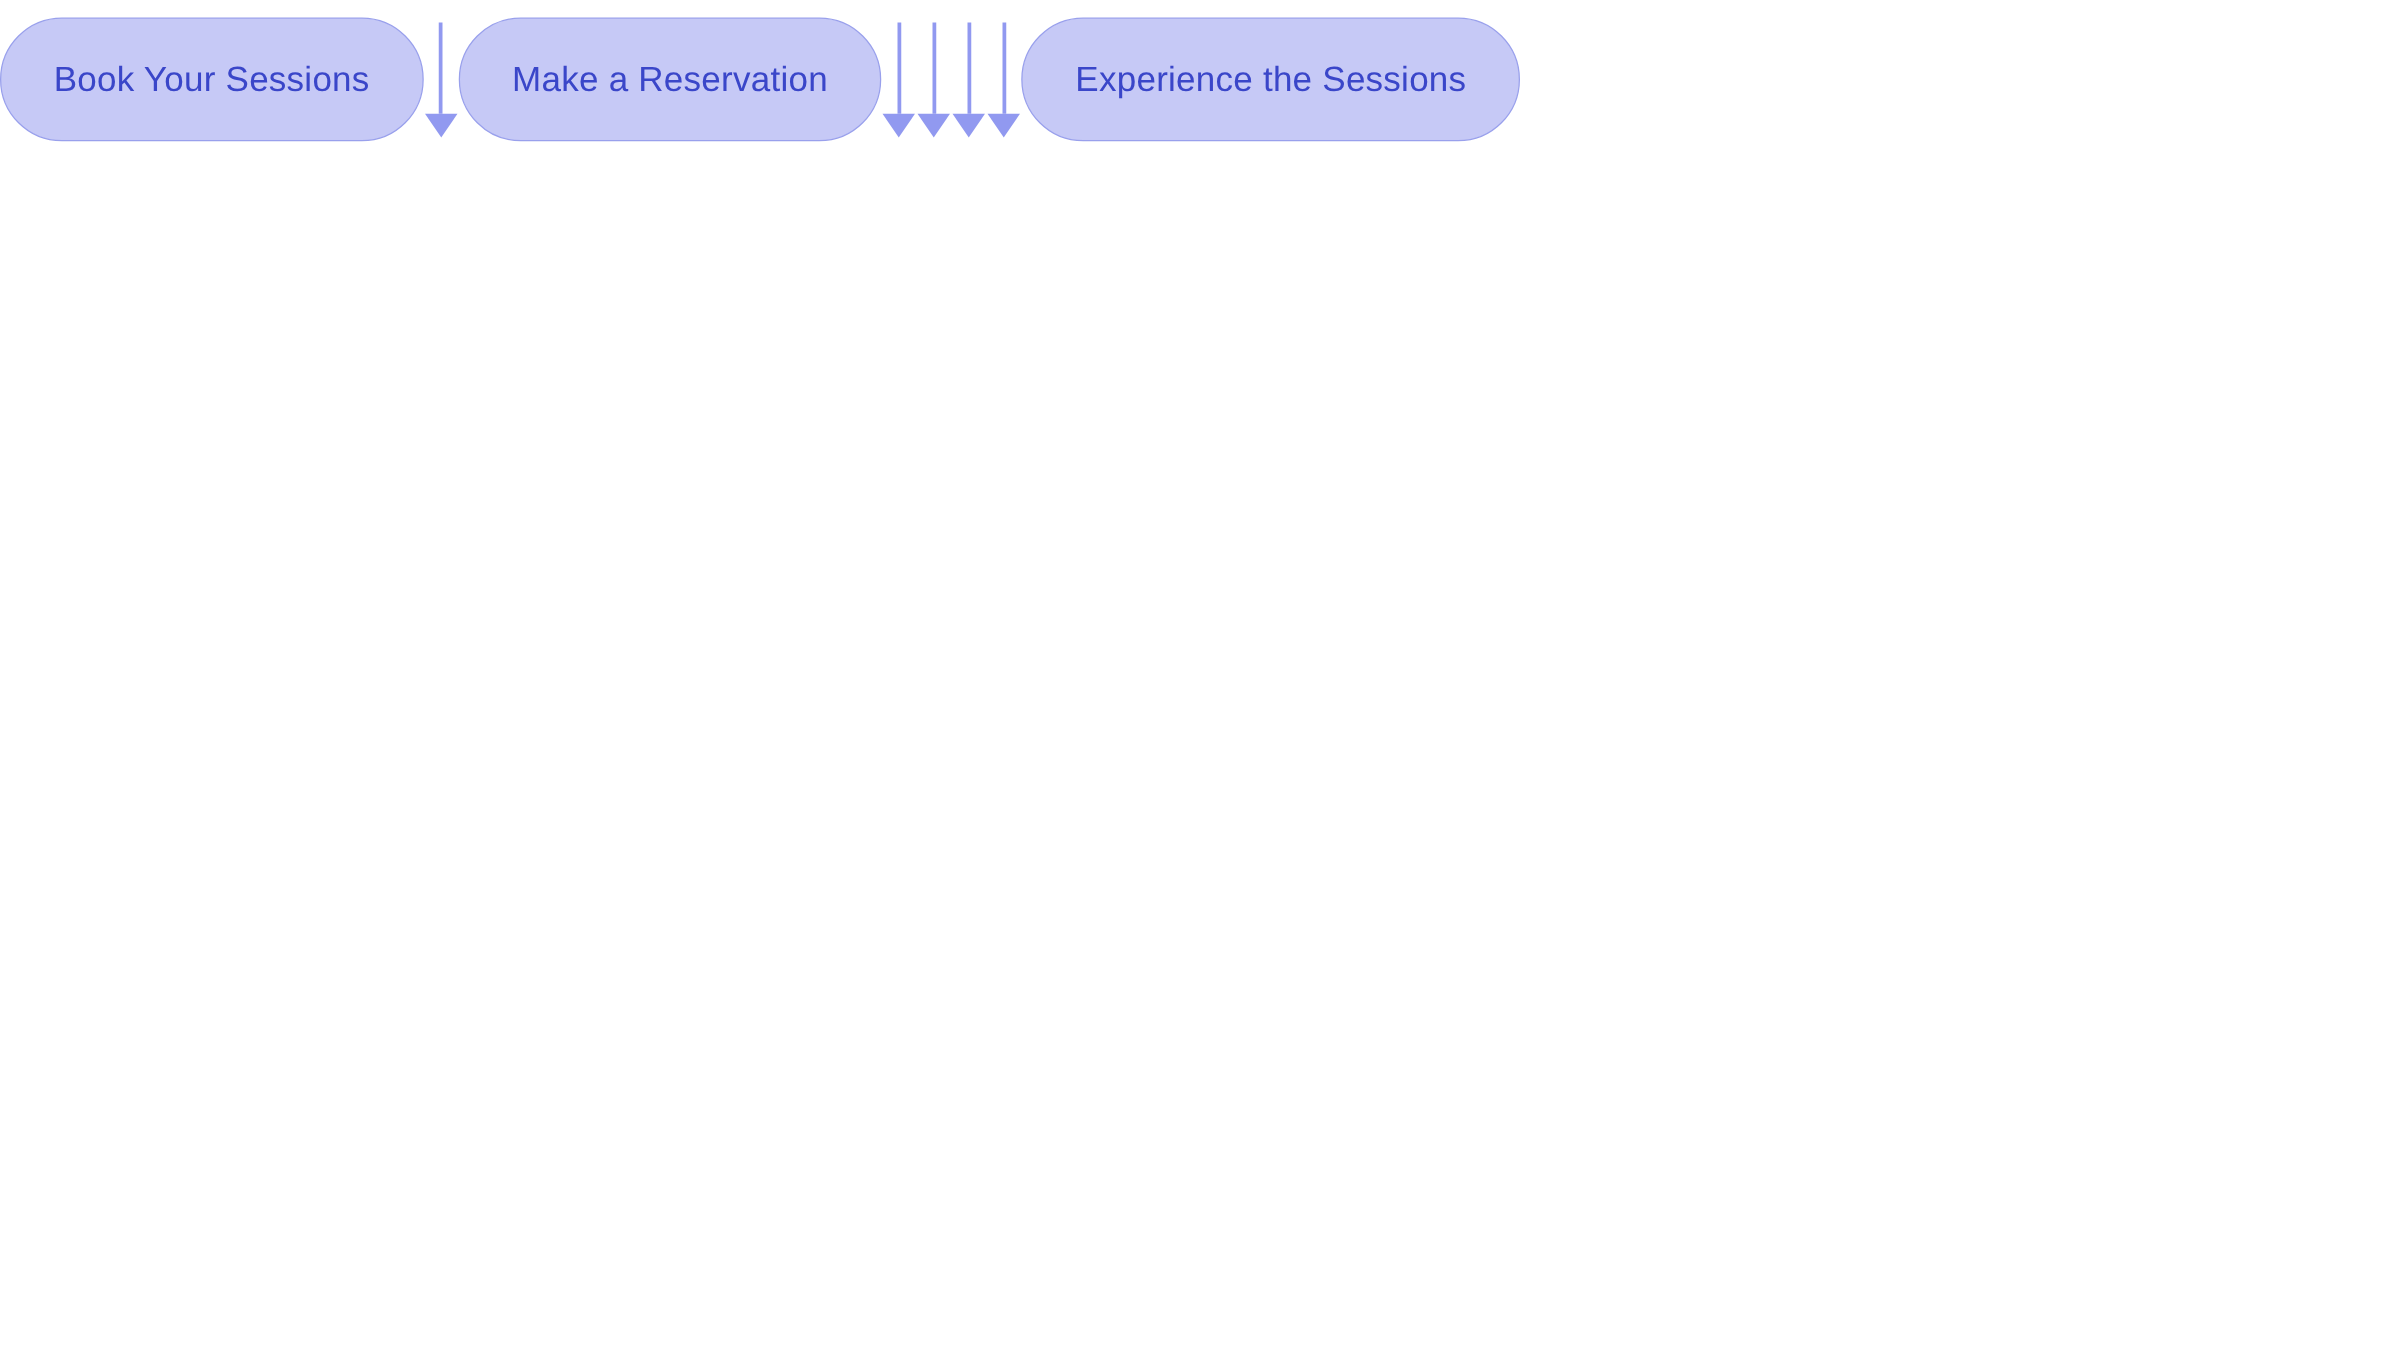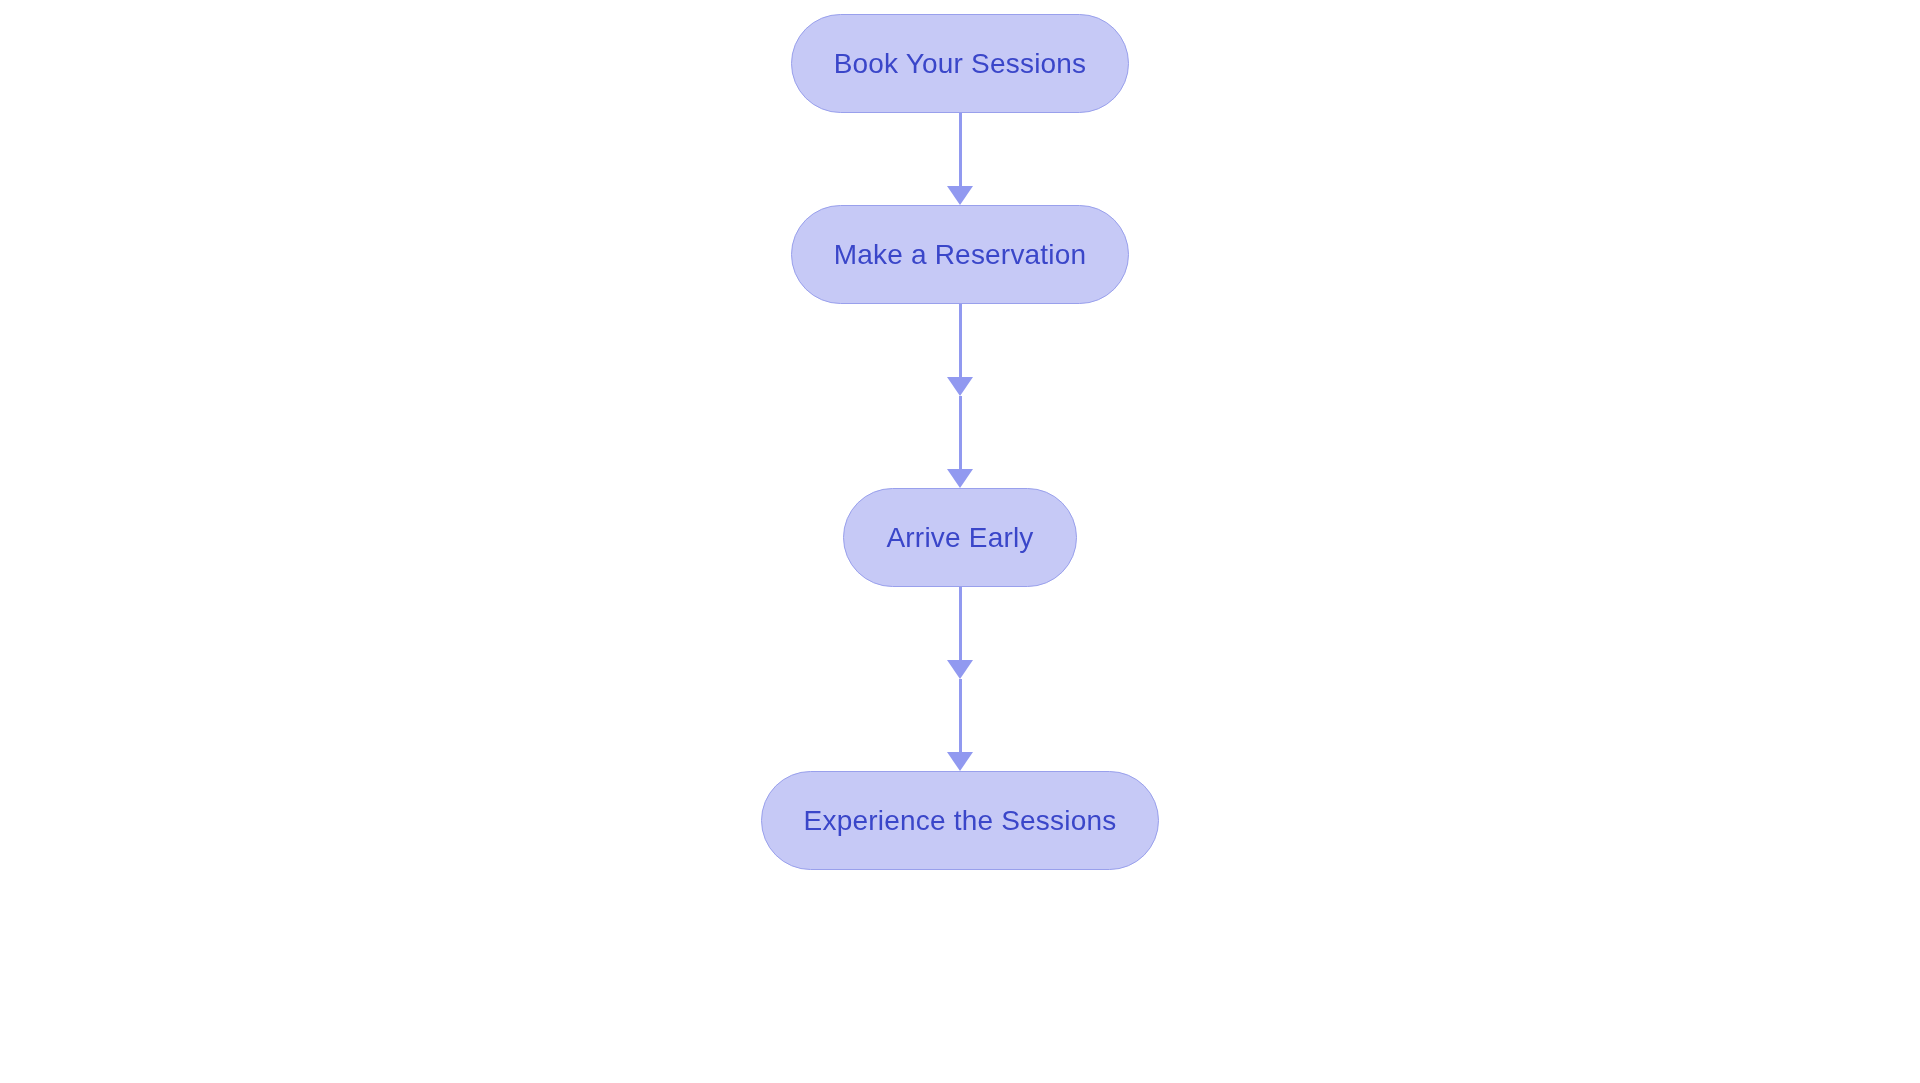--- a/index.html
+++ b/index.html
@@ -15,21 +15,20 @@
     width: 1920px;
     height: 1083px;
     background: #ffffff;
   }
   .flow {
     position: absolute;
     top: 14px;
     left: 0;
     width: 100%;
     display: flex;
-    flex-direction: column;
     align-items: center;
   }
   .node {
     height: 99px;
     min-width: 200px;
     padding: 0 42px;
     border-radius: 50px;
     background: #c6c9f6;
     border: 1.5px solid #99a0ec;
     display: flex;
@@ -84,23 +83,20 @@
       <div class="stem"></div>
       <div class="arrowhead"></div>
     </div>
 
 
     <div class="connector">
       <div class="stem"></div>
       <div class="arrowhead"></div>
     </div>
 
-    <div class="node">
-      <span>Arrive Early</span>
-    </div>
 
     <div class="connector">
       <div class="stem"></div>
       <div class="arrowhead"></div>
     </div>
 
 
     <div class="connector">
       <div class="stem"></div>
       <div class="arrowhead"></div>

